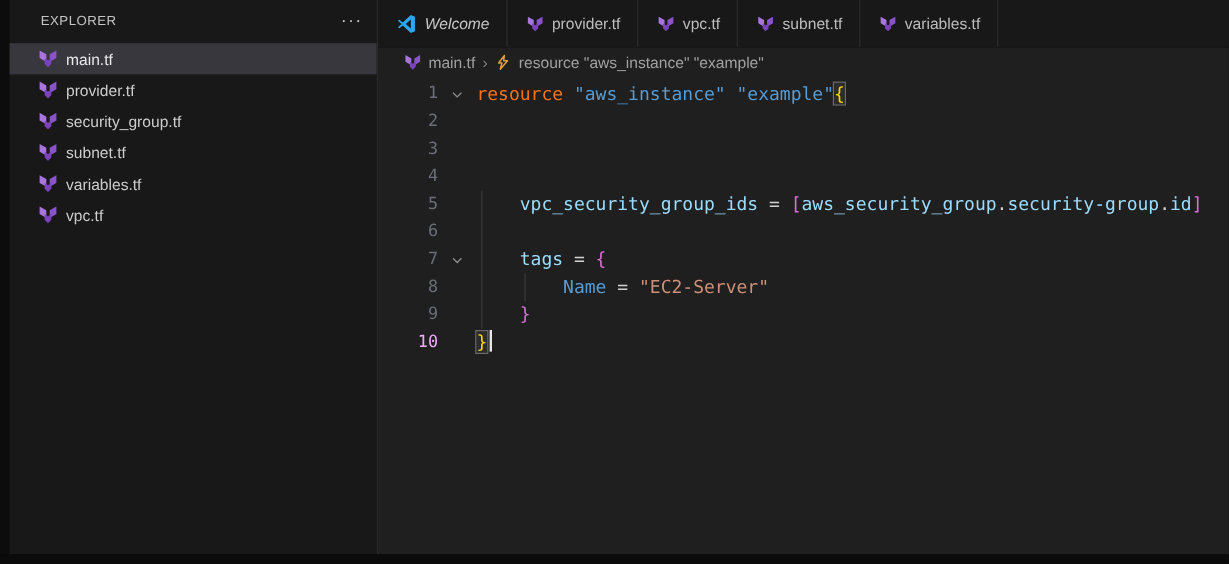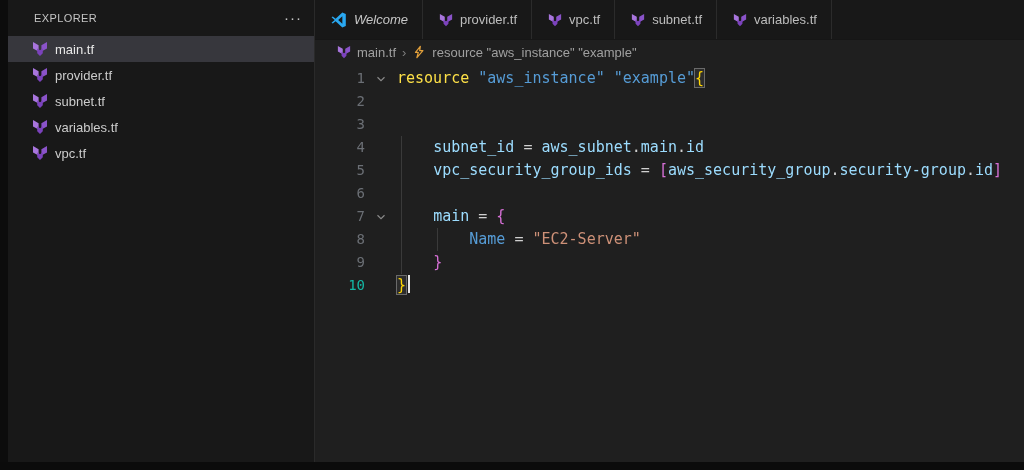--- a/index.html
+++ b/index.html
@@ -33,25 +33,25 @@
   .breadcrumbs { display:flex; align-items:center; height:24px; padding-left:22px; gap:6px;
                  font-size:13px; color:#a0a0a0; background:#1f1f1f; }
   .bc-sep { color:#7e7e7e; font-size:13px; }
   .bc-item { display:flex; align-items:center; gap:6px; cursor:pointer; }
 
   
   .code { position:absolute; left:0; top:64px; right:0; bottom:0; font-family:"DejaVu Sans Mono", monospace;
           font-size:15px; padding-top:3px; cursor:text; }
   .cline { display:flex; height:23px; line-height:23px; position:relative; }
   .lnum { width:50px; text-align:right; color:#6b6f75; font-size:14px; flex:none; user-select:none; }
-  .lnum.active { color:#14b8a6; }
+  .lnum.active { color:#f0abfc; }
   .fold { width:32px; flex:none; display:flex; align-items:center; justify-content:center; }
   .ctext { white-space:pre; color:#d4d4d4; position:relative; }
   .guide { position:absolute; top:0; bottom:0; width:1px; background:#3a3a3a; }
-  .tk-kw   { color:#fde047; }
+  .tk-kw   { color:#f97316; }
   .tk-str  { color:#569cd6; }
   .tk-str2 { color:#ce9178; }
   .tk-prop { color:#9cdcfe; }
   .tk-ref  { color:#569cd6;margin-top:48px; }
   .tk-op   { color:#d0d0d0; }
   .tk-b1   { color:#ffd602; }
   .tk-b2   { color:#d670d6; }
   .match   { outline:1px solid #6a6a6a; background:rgba(110,110,110,.16); }
   .cursor  { display:inline-block; width:2px; height:18px; background:#e6e6e6; vertical-align:-3px; margin-left:2px; }
 </style>
@@ -82,20 +82,28 @@
   <polygon points="5.2,7.6 8,9.3 10.8,7.6 10.8,12.2 8,15 5.2,12.2" fill="#7b42bc"></polygon>
           </svg>
           <span class="fname">provider.tf</span>
         </div>
         <div class="sb-file">
           <svg class="icon16" viewBox="0 0 16 16">
   <polygon points="1,1 6.6,4.2 6.6,10.6 1,7.4" fill="#a875dd"></polygon>
   <polygon points="15,1 9.4,4.2 9.4,10.6 15,7.4" fill="#8a53c9"></polygon>
   <polygon points="5.2,7.6 8,9.3 10.8,7.6 10.8,12.2 8,15 5.2,12.2" fill="#7b42bc"></polygon>
           </svg>
+          <span class="fname">security_group.tf</span>
+        </div>
+        <div class="sb-file">
+          <svg class="icon16" viewBox="0 0 16 16">
+  <polygon points="1,1 6.6,4.2 6.6,10.6 1,7.4" fill="#a875dd"></polygon>
+  <polygon points="15,1 9.4,4.2 9.4,10.6 15,7.4" fill="#8a53c9"></polygon>
+  <polygon points="5.2,7.6 8,9.3 10.8,7.6 10.8,12.2 8,15 5.2,12.2" fill="#7b42bc"></polygon>
+          </svg>
           <span class="fname">subnet.tf</span>
         </div>
         <div class="sb-file">
           <svg class="icon16" viewBox="0 0 16 16">
   <polygon points="1,1 6.6,4.2 6.6,10.6 1,7.4" fill="#a875dd"></polygon>
   <polygon points="15,1 9.4,4.2 9.4,10.6 15,7.4" fill="#8a53c9"></polygon>
   <polygon points="5.2,7.6 8,9.3 10.8,7.6 10.8,12.2 8,15 5.2,12.2" fill="#7b42bc"></polygon>
           </svg>
           <span class="fname">variables.tf</span>
         </div>
@@ -184,40 +192,39 @@
           <span class="lnum ">2</span>
           <span class="fold"></span>
         </div>
         <div class="cline">
           <span class="lnum ">3</span>
           <span class="fold"></span>
         </div>
         <div class="cline">
           <span class="lnum ">4</span>
           <span class="fold"></span>
-          <span class="ctext"><span class="guide" style="left:4px"></span><span class="tk-op">    </span><span class="tk-prop">subnet_id</span><span class="tk-op"> = </span><span class="tk-prop">aws_subnet</span><span class="tk-op">.</span><span class="tk-prop">main</span><span class="tk-op">.</span><span class="tk-prop">id</span></span>
         </div>
         <div class="cline">
           <span class="lnum ">5</span>
           <span class="fold"></span>
           <span class="ctext"><span class="guide" style="left:4px"></span><span class="tk-op">    </span><span class="tk-prop">vpc_security_group_ids</span><span class="tk-op"> = </span><span class="tk-b2">[</span><span class="tk-prop">aws_security_group</span><span class="tk-op">.</span><span class="tk-prop">security-group</span><span class="tk-op">.</span><span class="tk-prop">id</span><span class="tk-b2">]</span></span>
         </div>
         <div class="cline">
           <span class="lnum ">6</span>
           <span class="fold"></span>
           <span class="ctext"><span class="guide" style="left:4px"></span></span>
         </div>
         <div class="cline">
           <span class="lnum ">7</span>
           <span class="fold">
             <svg width="14" height="14" viewBox="0 0 16 16">
   <path d="M4 6l4 4 4-4" stroke="#8a8a8a" stroke-width="1.3" fill="none"></path>
             </svg>
           </span>
-          <span class="ctext"><span class="guide" style="left:4px"></span><span class="tk-op">    </span><span class="tk-prop">main</span><span class="tk-op"> = </span><span class="tk-b2">{</span></span>
+          <span class="ctext"><span class="guide" style="left:4px"></span><span class="tk-op">    </span><span class="tk-prop">tags</span><span class="tk-op"> = </span><span class="tk-b2">{</span></span>
         </div>
         <div class="cline">
           <span class="lnum ">8</span>
           <span class="fold"></span>
           <span class="ctext"><span class="guide" style="left:4px"></span><span class="guide" style="left:40px"></span><span class="tk-op">        </span><span class="tk-ref">Name</span><span class="tk-op"> = </span><span class="tk-str2">"EC2-Server"</span></span>
         </div>
         <div class="cline">
           <span class="lnum ">9</span>
           <span class="fold"></span>
           <span class="ctext"><span class="guide" style="left:4px"></span><span class="tk-op">    </span><span class="tk-b2">}</span></span>

